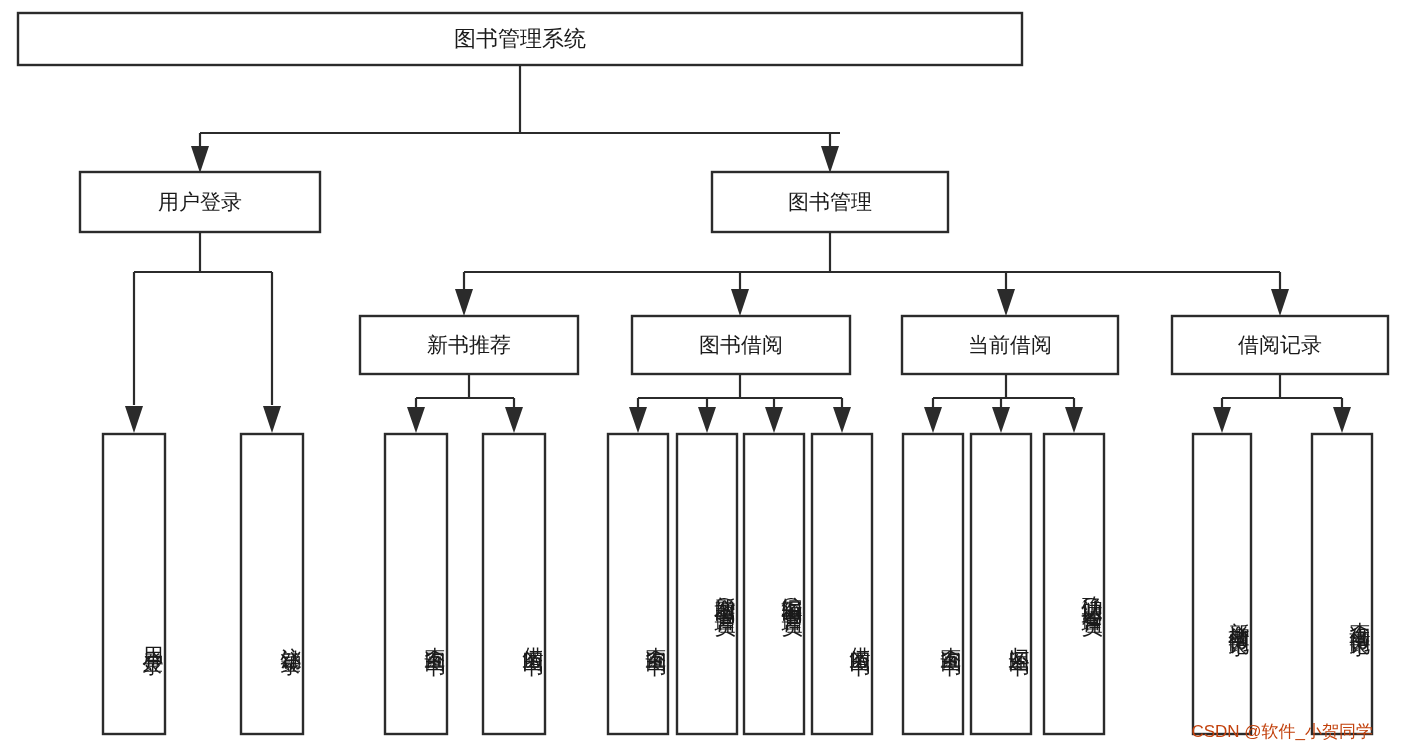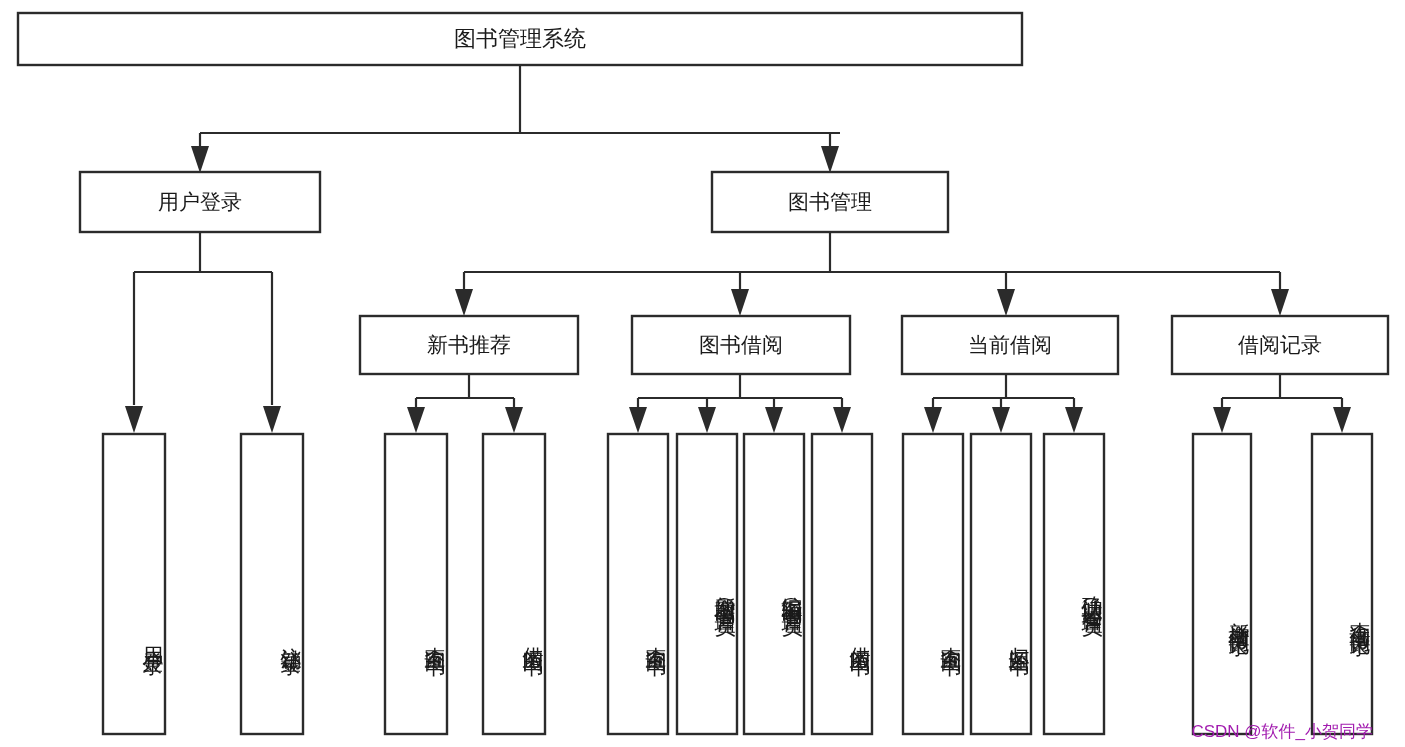--- a/index.html
+++ b/index.html
@@ -70,21 +70,21 @@
     display: flex;
     align-items: flex-start;
     justify-content: center;
   }
   .watermark {
     position: absolute;
     right: 8px;
     bottom: 4px;
     font-family: "Liberation Sans", "DejaVu Sans", sans-serif;
     font-size: 17px;
-    color: #a21caf;
+    color: #c2410c;
     white-space: nowrap;
     user-select: none;
   }
 </style>
 </head>
 <body>
 
 <div id="diagram-root">
 
   <svg class="diagram-canvas" viewBox="0 0 1405 747" xmlns="http://www.w3.org/2000/svg">

